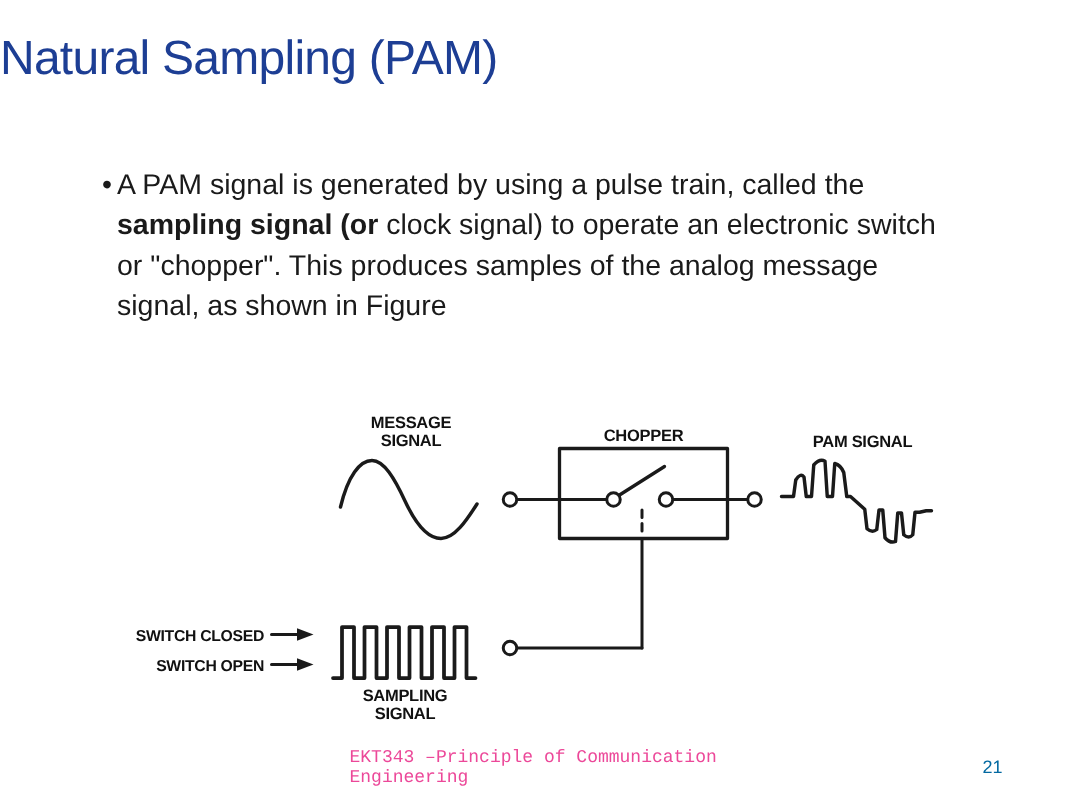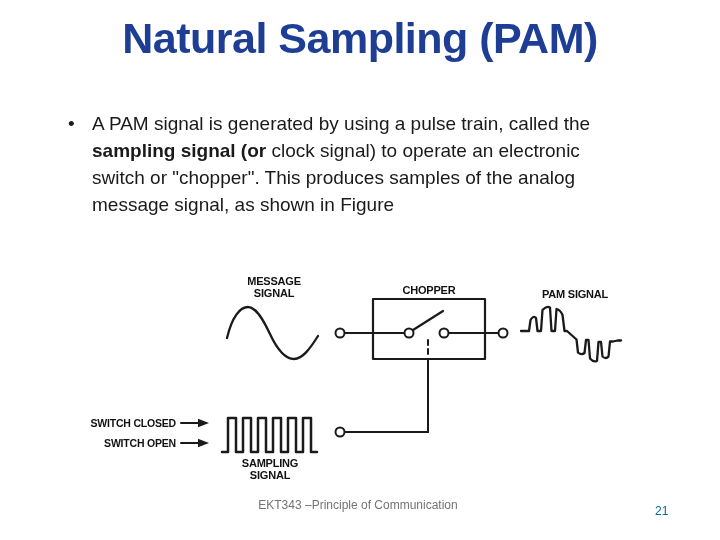--- a/index.html
+++ b/index.html
@@ -1,41 +1,41 @@
 <!DOCTYPE html>
 <html><head>
 <meta charset="utf-8">
 <style>
   html,body{margin:0;padding:0;}
   body{
     width:720px;height:540px;position:relative;background:#ffffff;
     font-family:"Liberation Sans",sans-serif;overflow:hidden;
   }
   .title{
-    position:absolute;top:12px;left:0;right:0;text-align:center;
-    font-size:43px;font-weight:700;letter-spacing:-0.5px;
+    position:absolute;top:12px;left:0;right:0;text-align:left;
+    font-size:32px;font-weight:400;letter-spacing:-0.5px;
     color:#1d3e94;line-height:52px;
   }
   .bullet-block{
     position:absolute;left:68px;top:110px;width:560px;
     font-size:19px;line-height:27px;color:#1a1a1a;
   }
   .bullet-marker{
     position:absolute;left:0;top:0;font-size:19px;
   }
-  .bullet-text{display:block;margin-left:24px;}
+  .bullet-text{display:block;margin-left:10px;}
   .bold-seg{font-weight:700;}
   .diagram-svg{position:absolute;left:0;top:0;}
   .diag-label{
     font-family:"Liberation Sans",sans-serif;font-weight:700;
     fill:#111111;letter-spacing:-0.2px;
   }
   .footer-course{
     position:absolute;left:233px;top:499px;width:250px;
-    text-align:center;font-size:12px;line-height:12.5px;color:#737373;
+    font-size:12px;line-height:12.5px;color:#ec4899;font-family:Liberation Mono, monospace;
   }
   .footer-page{
     position:absolute;left:655px;top:504px;width:40px;
     font-size:12px;color:#0369a1;
   }
 </style>
 </head>
 <body>
 
 <div class="title">Natural Sampling (PAM)</div>
@@ -80,14 +80,15 @@
   <line x1="181" y1="423" x2="199" y2="423" stroke="#1a1a1a" stroke-width="2"></line>
   <polygon points="198,418.8 209,423 198,427.2" fill="#1a1a1a" stroke="none"></polygon>
 
   <text class="diag-label" x="176" y="447" font-size="10.5" text-anchor="end" stroke="none">SWITCH OPEN</text>
   <line x1="181" y1="443" x2="199" y2="443" stroke="#1a1a1a" stroke-width="2"></line>
   <polygon points="198,438.8 209,443 198,447.2" fill="#1a1a1a" stroke="none"></polygon>
 </svg>
 
 <div class="footer-course">
   <div>EKT343 –Principle of Communication</div>
+  <div>Engineering</div>
 </div>
 <div class="footer-page">21</div>
 
 </body></html>

